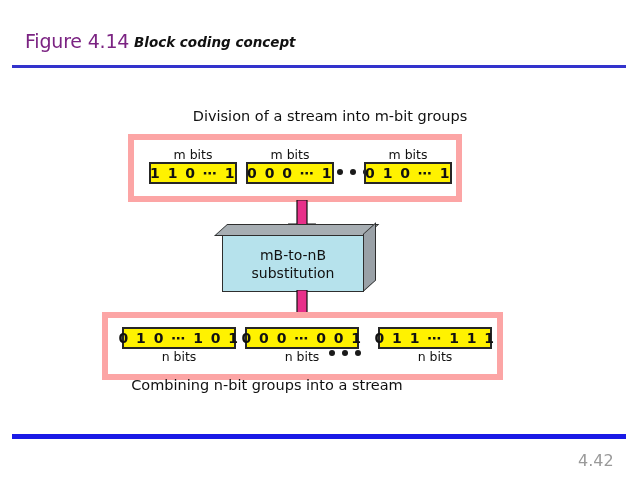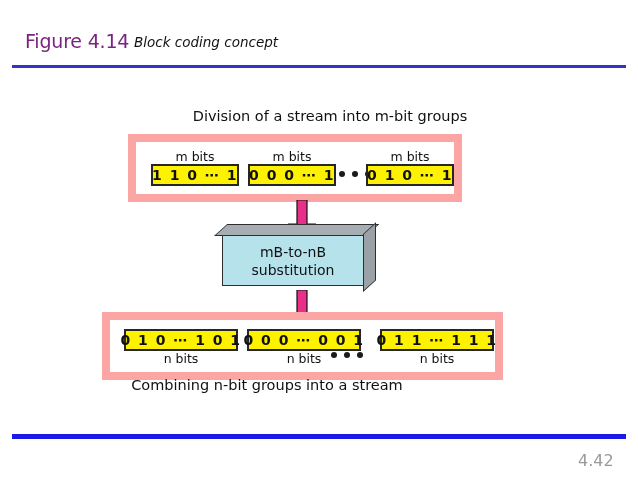--- a/index.html
+++ b/index.html
@@ -30,21 +30,21 @@
     font-weight: normal;
     color: #7B2382;
     letter-spacing: -0.2px;
     white-space: nowrap;
   }
   #figure-caption {
     position: absolute;
     left: 134px;
     top: 34px;
     font-size: 13.5px;
-    font-weight: normal;
+    font-weight: bold;
     font-style: italic;
     color: #111111;
     white-space: nowrap;
   }
   #header-rule {
     position: absolute;
     left: 12px;
     top: 65px;
     width: 614px;
     height: 3px;
@@ -90,21 +90,21 @@
     width: 638px;
   }
   #bottom-caption {
     left: 0; top: 305px;
     width: 512px;
   }
 
   .group-panel {
     position: absolute;
     background: #ffffff;
-    border: 8px solid #fca5a5;
+    border: 6px solid #fca5a5;
     box-sizing: border-box;
   }
   #top-panel {
     left: 128px;
     top: 62px;
     width: 334px;
     height: 68px;
   }
   #bottom-panel {
     left: 102px;
@@ -194,21 +194,21 @@
     background: #9AA1A7;
     border: 1.5px solid #2e2e2e;
     box-sizing: border-box;
     transform: skewY(-42deg);
     transform-origin: top left;
   }
   #sub-box-face {
     position: absolute;
     left: 8px; top: 11px;
     width: 142px;
-    height: 51px;
+    height: 57px;
     background: #B6E2EC;
     border: 1.5px solid #2e2e2e;
     box-sizing: border-box;
     display: flex;
     flex-direction: column;
     align-items: center;
     justify-content: center;
     gap: 2px;
   }
   .sub-line {

